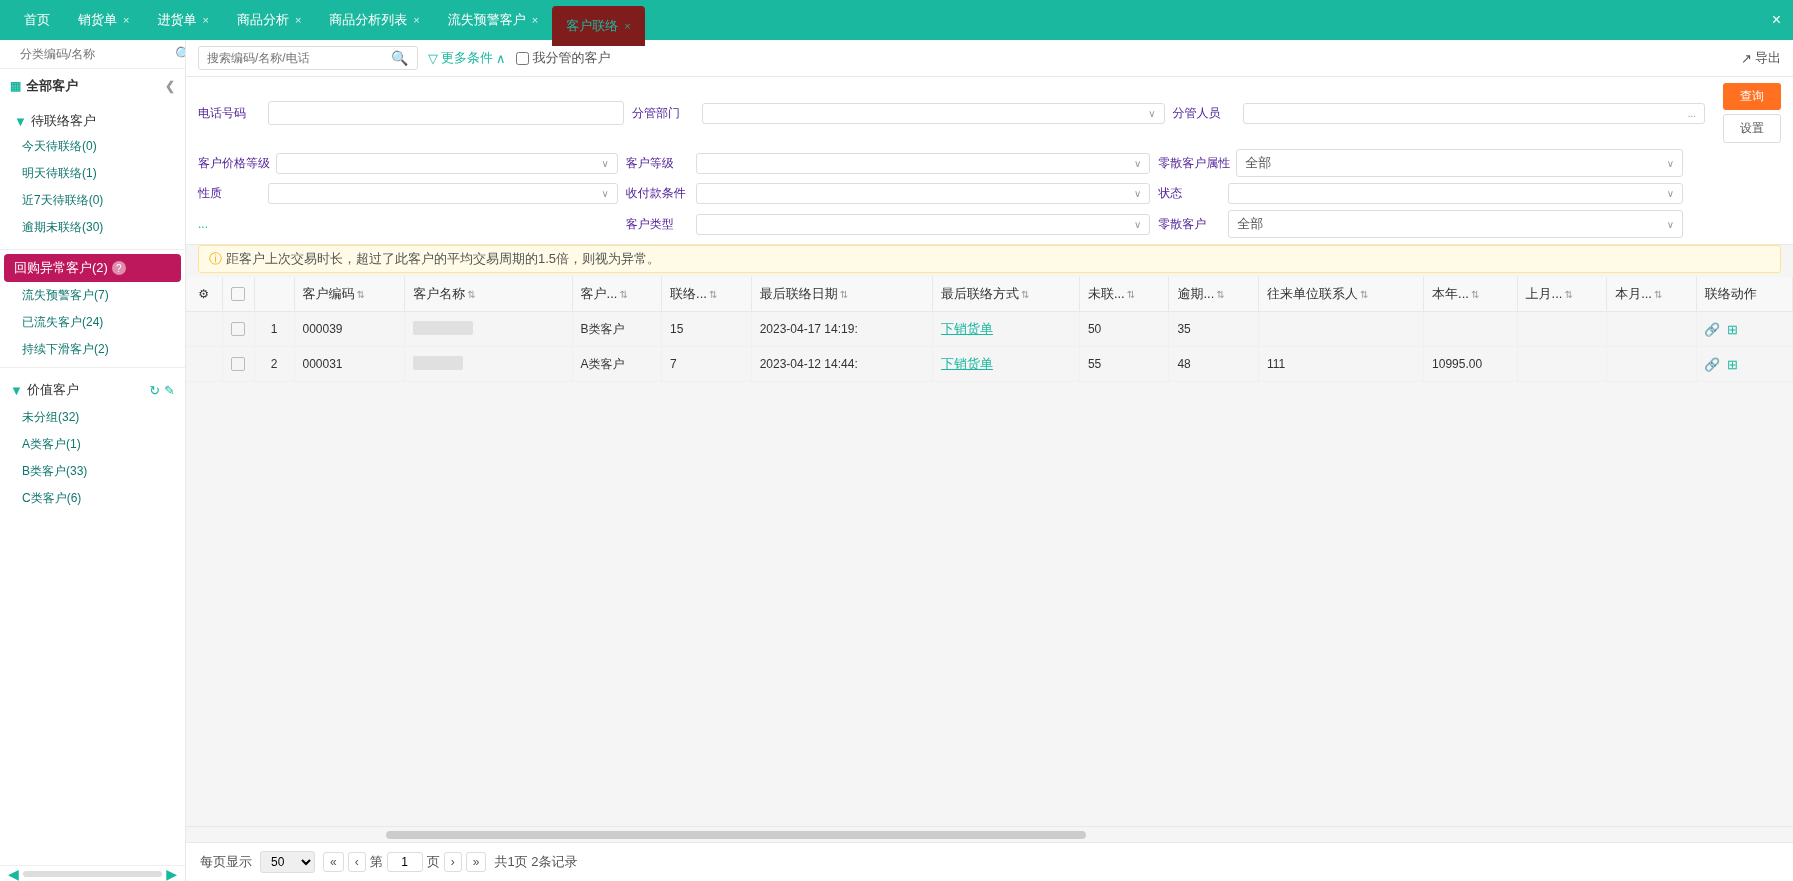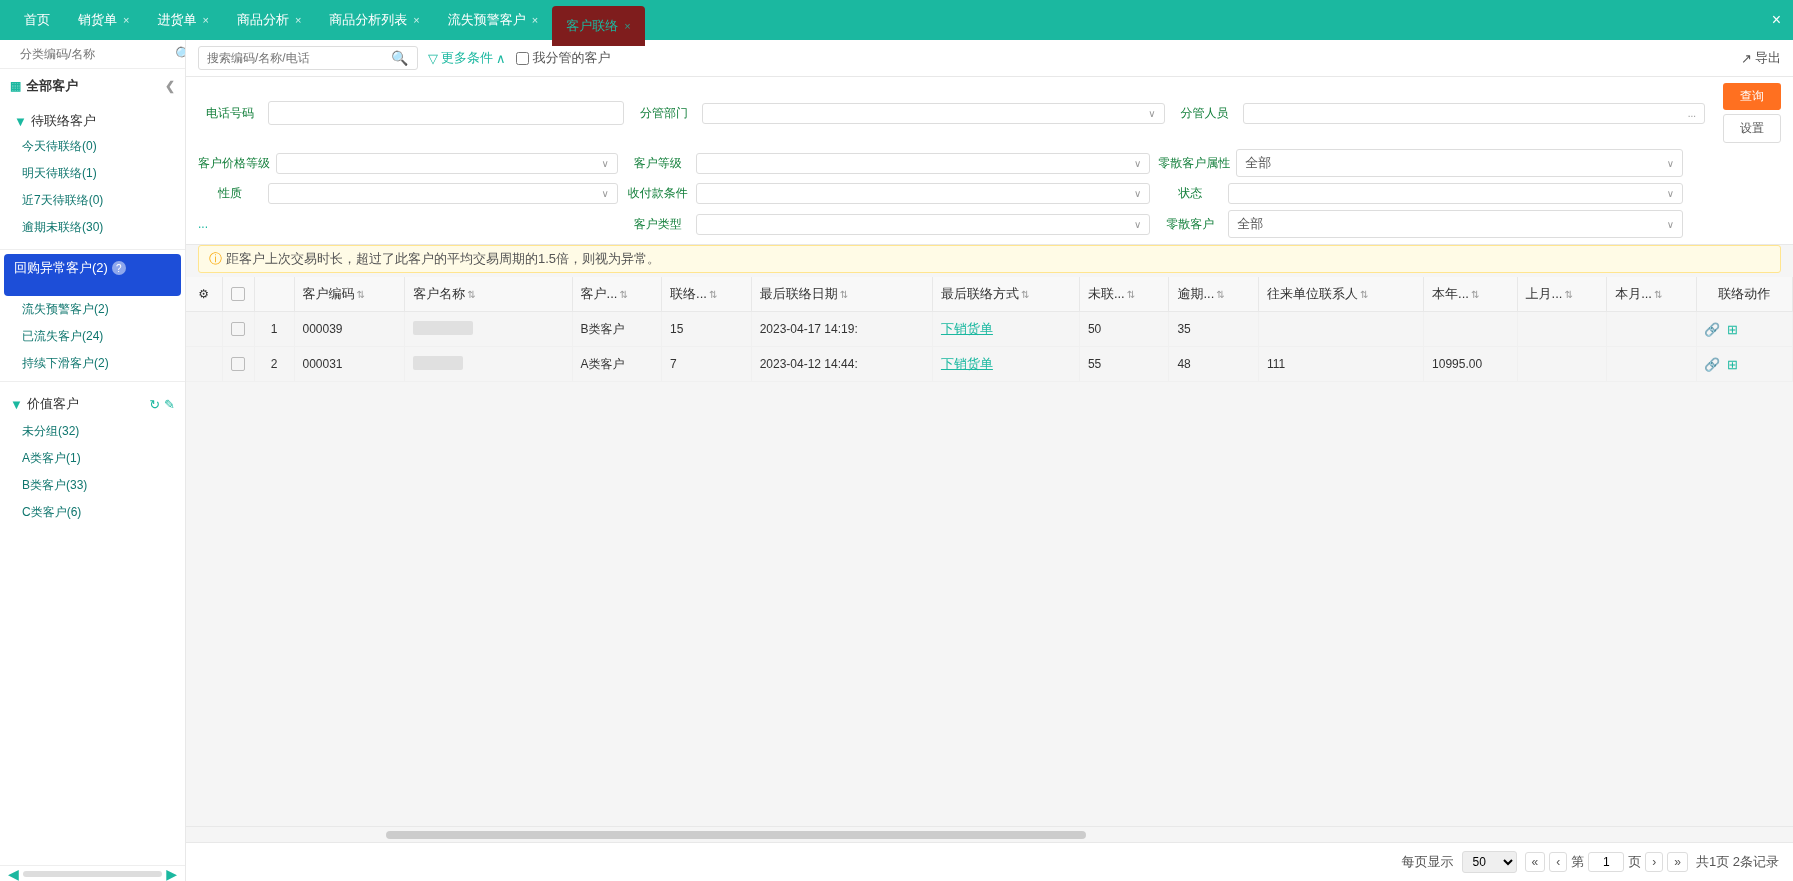--- a/index.html
+++ b/index.html
@@ -26,21 +26,21 @@
     .sidebar-search { display: flex; align-items: center; padding: 6px 20px; border-bottom: 1px solid #eee; }
     .sidebar-search input { border: none; outline: none; font-size: 12px; color: #555; flex: 1; background: transparent; }
     .sidebar-search-icon { color: #999; font-size: 14px; cursor: pointer; }
     .sidebar-section-header { display: flex; align-items: center; padding: 8px 10px; font-weight: bold; font-size: 13px; color: #333; cursor: pointer; }
     .sidebar-section-header .collapse-icon { margin-right: 5px; color: #1bb8a0; font-size: 12px; }
     .sidebar-section-header .expand-btn { margin-left: auto; color: #999; font-size: 12px; }
     .sidebar-group { padding: 4px 0; }
     .sidebar-group-title { display: flex; align-items: center; padding: 5px 10px 3px 14px; color: #333; font-size: 12px; cursor: pointer; }
     .sidebar-group-title .arrow { margin-right: 4px; color: #1bb8a0; }
     .sidebar-item { padding: 5px 10px 5px 22px; color: #0f766e; font-size: 12px; cursor: pointer; }
-    .sidebar-item.active-orange { background: #1d4ed8; color: #fff; border-radius: 4px; margin: 0 4px; padding: 5px 6px 19px 10px; display: flex; align-items: center; }
+    .sidebar-item.active-orange { background: #be185d; color: #fff; border-radius: 4px; margin: 0 4px; padding: 5px 6px 5px 10px; display: flex; align-items: center; }
     .sidebar-item.active-orange .help-icon { margin-left: 4px; width: 14px; height: 14px; border-radius: 50%; background: rgba(255,255,255,0.5); display: inline-flex; align-items: center; justify-content: center; font-size: 10px; }
     .sidebar-divider { height: 1px; background: #eee; margin: 4px 0; }
     .sidebar-value-section { padding: 4px 0; }
     .sidebar-value-header { display: flex; align-items: center; padding: 5px 10px; font-size: 12px; color: #333; }
     .sidebar-value-header .arrow { color: #1bb8a0; margin-right: 4px; }
     .sidebar-value-header .edit-icons { margin-left: auto; display: flex; gap: 4px; color: #1bb8a0; }
 
     
     .content-area { flex: 1; display: flex; flex-direction: column; overflow: hidden; }
 
@@ -52,44 +52,44 @@
     .more-conditions { display: flex; align-items: center; color: #1bb8a0; cursor: pointer; font-size: 12px; gap: 3px; }
     .my-customer { display: flex; align-items: center; gap: 4px; color: #555; font-size: 12px; cursor: pointer; }
     .my-customer input[type=checkbox] { cursor: pointer; }
     .export-btn { margin-left: auto; display: flex; align-items: center; gap: 3px; color: #555; font-size: 12px; cursor: pointer; }
 
     
     .advanced-filters { background: #fff; border-bottom: 1px solid #e8e8e8; padding: 6px 12px; }
     .filter-row { display: flex; align-items: center; gap: 8px; margin-bottom: 6px; }
     .filter-row:last-child { margin-bottom: 0; }
     .filter-field { display: flex; align-items: center; flex: 1; min-width: 0; }
-    .filter-label { color: #15803d; font-size: 12px; white-space: nowrap; min-width: 70px; text-align: center; padding-right: 6px; }
+    .filter-label { color: #4c1d95; font-size: 12px; white-space: nowrap; min-width: 70px; text-align: left; padding-right: 6px; }
     .filter-input { flex: 1; border: 1px solid #ddd; border-radius: 3px; padding: 4px 8px; font-size: 12px; color: #555; outline: none; }
     .filter-select { flex: 1; border: 1px solid #ddd; border-radius: 3px; padding: 4px 8px; font-size: 12px; color: #555; outline: none; background: #fff; cursor: pointer; display: flex; align-items: center; justify-content: space-between; position: relative; }
     .filter-select-arrow { color: #999; font-size: 10px; }
     .filter-actions { display: flex; flex-direction: column; gap: 4px; margin-left: 10px; flex-shrink: 0; }
     .btn-query { background: #ff7020; color: #fff; border: none; border-radius: 3px; padding: 5px 16px; cursor: pointer; font-size: 12px; }
     .btn-settings { background: #fff; color: #555; border: 1px solid #ddd; border-radius: 3px; padding: 5px 16px; cursor: pointer; font-size: 12px; }
     .filter-more { color: #1bb8a0; cursor: pointer; font-size: 12px; }
 
     
     .tooltip-bar { background: #fffbe6; border: 1px solid #ffe58f; border-radius: 3px; padding: 4px 10px; font-size: 12px; color: #555; display: flex; align-items: center; gap: 4px; margin: 0 12px 4px 12px; }
     table { width: 100%; border-collapse: collapse; }
     thead tr { background: #f8f8f8; }
-    th { border-bottom: 1px solid #e8e8e8; border-right: 1px solid #e8e8e8; padding: 8px 8px; font-size: 12px; color: #333; font-weight: normal; white-space: nowrap; text-align: center; }
+    th { border-bottom: 1px solid #e8e8e8; border-right: 1px solid #e8e8e8; padding: 8px 8px; font-size: 12px; color: #333; font-weight: normal; white-space: nowrap; text-align: left; }
     td { border-bottom: 1px solid #f0f0f0; border-right: 1px solid #f0f0f0; padding: 8px 8px; font-size: 12px; color: #333; white-space: nowrap; }
     .col-settings { width: 36px; text-align: center; }
     .col-check { width: 32px; text-align: center; }
     .col-idx { width: 40px; text-align: center; }
     .link-text { color: #1bb8a0; text-decoration: underline; cursor: pointer; }
     .action-icons { display: flex; gap: 6px; color: #999; font-size: 14px; }
     .action-icons span { cursor: pointer; }
 
     
-    .pagination { display: flex; align-items: center; justify-content: flex-end; padding: 8px 14px; background: #fff; border-top: 1px solid #e8e8e8; gap: 8px; font-size: 12px; color: #555; }
+    .pagination { display: flex; align-items: center; padding: 8px 14px; background: #fff; border-top: 1px solid #e8e8e8; gap: 8px; font-size: 12px; color: #555; }
     .pagination select { border: 1px solid #ddd; border-radius: 3px; padding: 2px 6px; font-size: 12px; outline: none; cursor: pointer; }
     .pagination-nav { display: flex; align-items: center; gap: 4px; }
     .page-btn { border: 1px solid #ddd; background: #fff; border-radius: 3px; padding: 2px 6px; cursor: pointer; font-size: 12px; color: #555; }
     .page-btn:disabled { color: #ccc; cursor: default; }
     .page-input { border: 1px solid #ddd; border-radius: 3px; width: 36px; text-align: center; padding: 2px 4px; font-size: 12px; outline: none; }
 
     
     .table-container { flex: 1; overflow-x: auto; overflow-y: auto; }
 
     
@@ -161,21 +161,21 @@
       <div class="sidebar-item">逾期未联络(30)</div>
     </div>
 
     <div class="sidebar-divider"></div>
 
     <div class="sidebar-item active-orange">
       <span>回购异常客户(2)</span>
       <span class="help-icon">?</span>
     </div>
 
-    <div class="sidebar-item">流失预警客户(2)</div>
+    <div class="sidebar-item">流失预警客户(7)</div>
     <div class="sidebar-item">已流失客户(24)</div>
     <div class="sidebar-item">持续下滑客户(2)</div>
 
     <div class="sidebar-divider"></div>
 
     <div class="sidebar-value-section">
       <div class="sidebar-value-header">
         <span class="arrow">▼</span>
         <span>价值客户</span>
         <span class="edit-icons">

